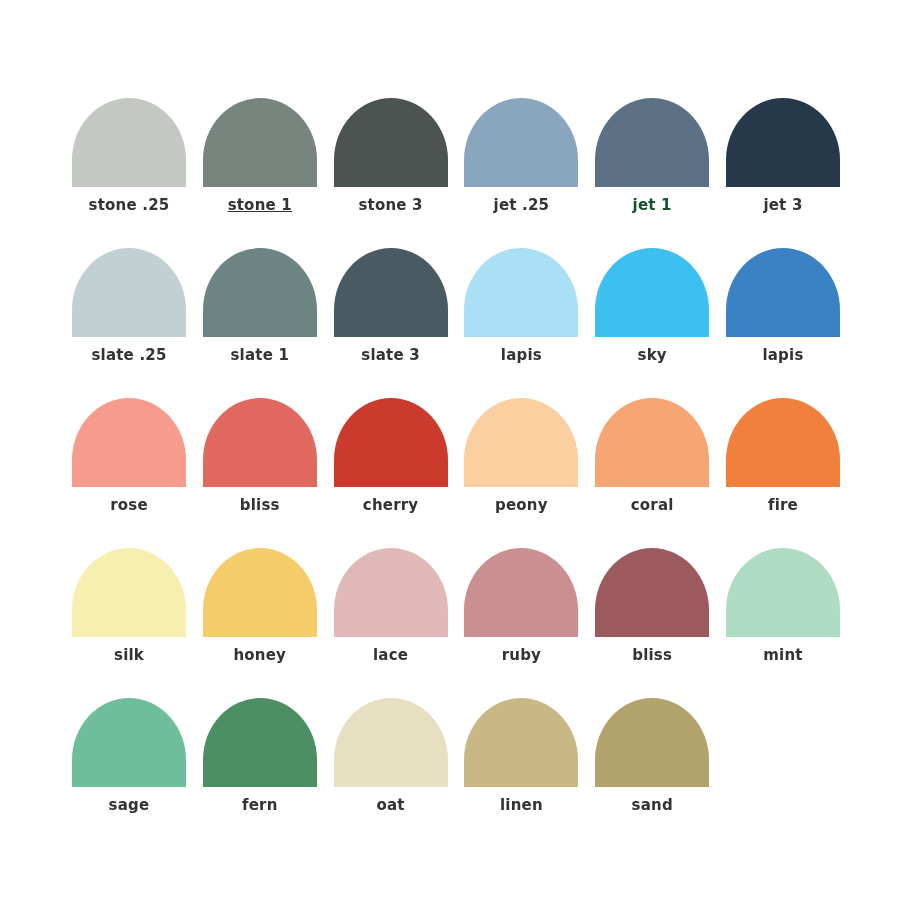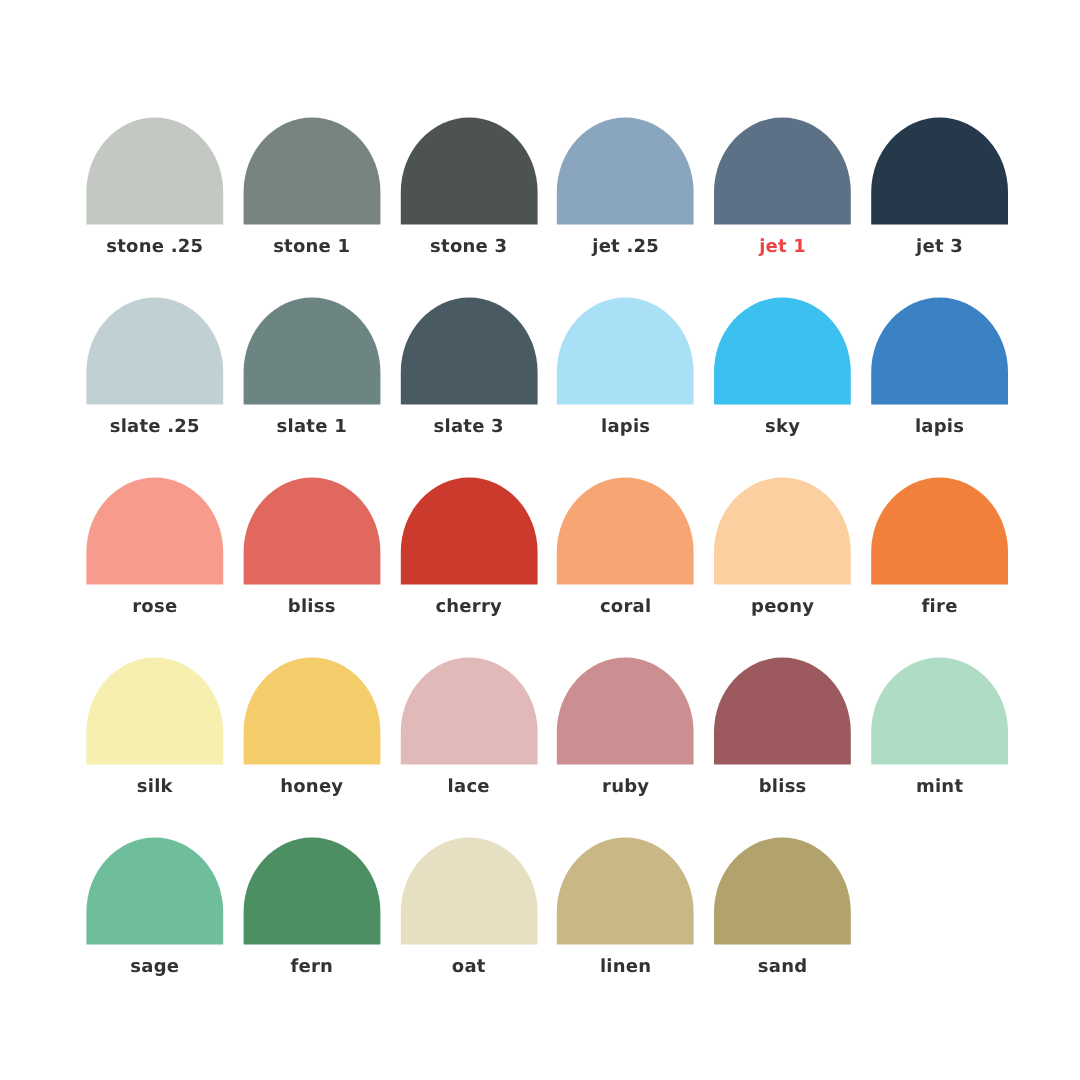--- a/index.html
+++ b/index.html
@@ -71,33 +71,33 @@
 <body style="background: rgb(255, 255, 255);">
 
 <div id="palette-sheet" style="background: rgb(255, 255, 255);">
   <div class="swatch-grid">
       <div class="swatch-cell">
         <div class="swatch-chip" style="background: rgb(195, 200, 194);"></div>
         <div class="swatch-label" style="color: rgb(51, 51, 51);">stone .25</div>
       </div>
       <div class="swatch-cell">
         <div class="swatch-chip" style="background: rgb(120, 132, 126);"></div>
-        <div class="swatch-label" style="color: rgb(51, 51, 51);">stone 1</div>
+        <div class="swatch-label" style="color: rgb(51, 51, 51); text-decoration: underline;">stone 1</div>
       </div>
       <div class="swatch-cell">
         <div class="swatch-chip" style="background: rgb(77, 83, 81);"></div>
         <div class="swatch-label" style="color: rgb(51, 51, 51);">stone 3</div>
       </div>
       <div class="swatch-cell">
         <div class="swatch-chip" style="background: rgb(138, 166, 191);"></div>
         <div class="swatch-label" style="color: rgb(51, 51, 51);">jet .25</div>
       </div>
       <div class="swatch-cell">
         <div class="swatch-chip" style="background: rgb(92, 113, 134);"></div>
-        <div class="swatch-label" style="color: #ef4444;">jet 1</div>
+        <div class="swatch-label" style="color: #14532d;">jet 1</div>
       </div>
       <div class="swatch-cell">
         <div class="swatch-chip" style="background: rgb(38, 57, 75);"></div>
         <div class="swatch-label" style="color: rgb(51, 51, 51);">jet 3</div>
       </div>
       <div class="swatch-cell">
         <div class="swatch-chip" style="background: rgb(192, 208, 211);"></div>
         <div class="swatch-label" style="color: rgb(51, 51, 51);">slate .25</div>
       </div>
       <div class="swatch-cell">
@@ -126,26 +126,26 @@
       </div>
       <div class="swatch-cell">
         <div class="swatch-chip" style="background: rgb(224, 104, 94);"></div>
         <div class="swatch-label" style="color: rgb(51, 51, 51);">bliss</div>
       </div>
       <div class="swatch-cell">
         <div class="swatch-chip" style="background: rgb(203, 58, 44);"></div>
         <div class="swatch-label" style="color: rgb(51, 51, 51);">cherry</div>
       </div>
       <div class="swatch-cell">
+        <div class="swatch-chip" style="background: rgb(251, 207, 160);"></div>
+        <div class="swatch-label" style="color: rgb(51, 51, 51);">peony</div>
+      </div>
+      <div class="swatch-cell">
         <div class="swatch-chip" style="background: rgb(247, 165, 115);"></div>
         <div class="swatch-label" style="color: rgb(51, 51, 51);">coral</div>
-      </div>
-      <div class="swatch-cell">
-        <div class="swatch-chip" style="background: rgb(251, 207, 160);"></div>
-        <div class="swatch-label" style="color: rgb(51, 51, 51);">peony</div>
       </div>
       <div class="swatch-cell">
         <div class="swatch-chip" style="background: rgb(241, 128, 60);"></div>
         <div class="swatch-label" style="color: rgb(51, 51, 51);">fire</div>
       </div>
       <div class="swatch-cell">
         <div class="swatch-chip" style="background: rgb(246, 239, 176);"></div>
         <div class="swatch-label" style="color: rgb(51, 51, 51);">silk</div>
       </div>
       <div class="swatch-cell">

